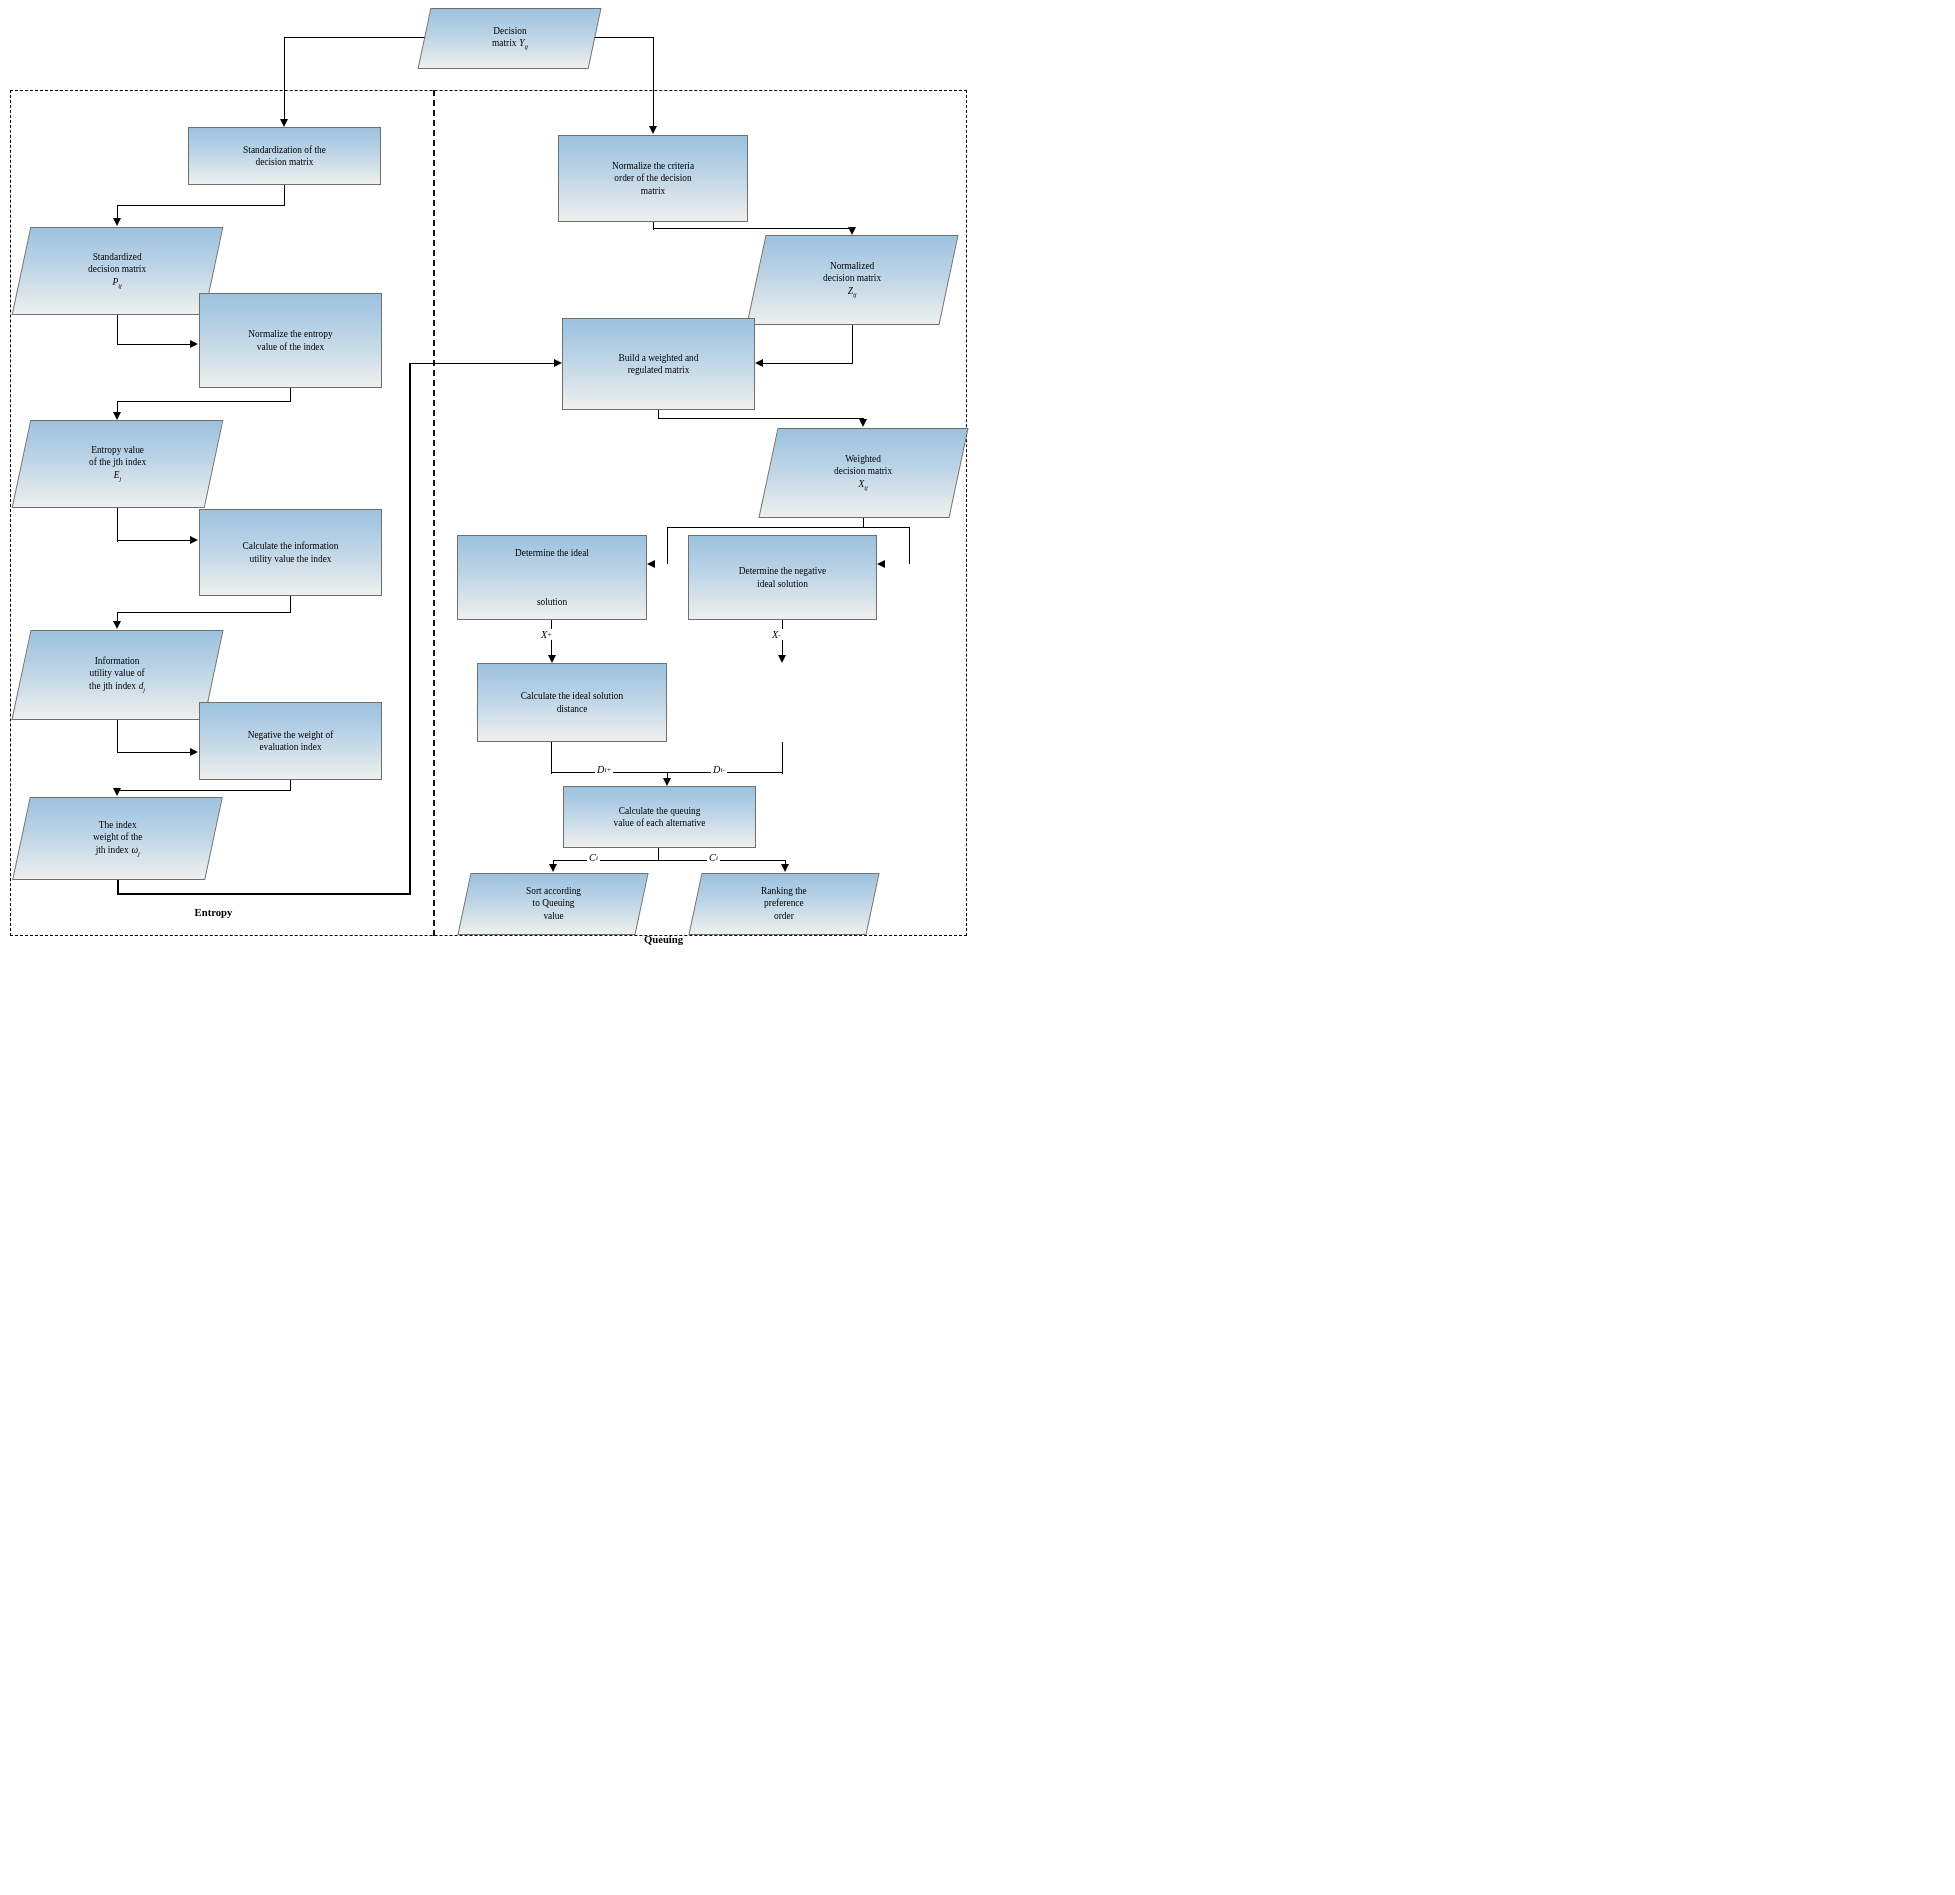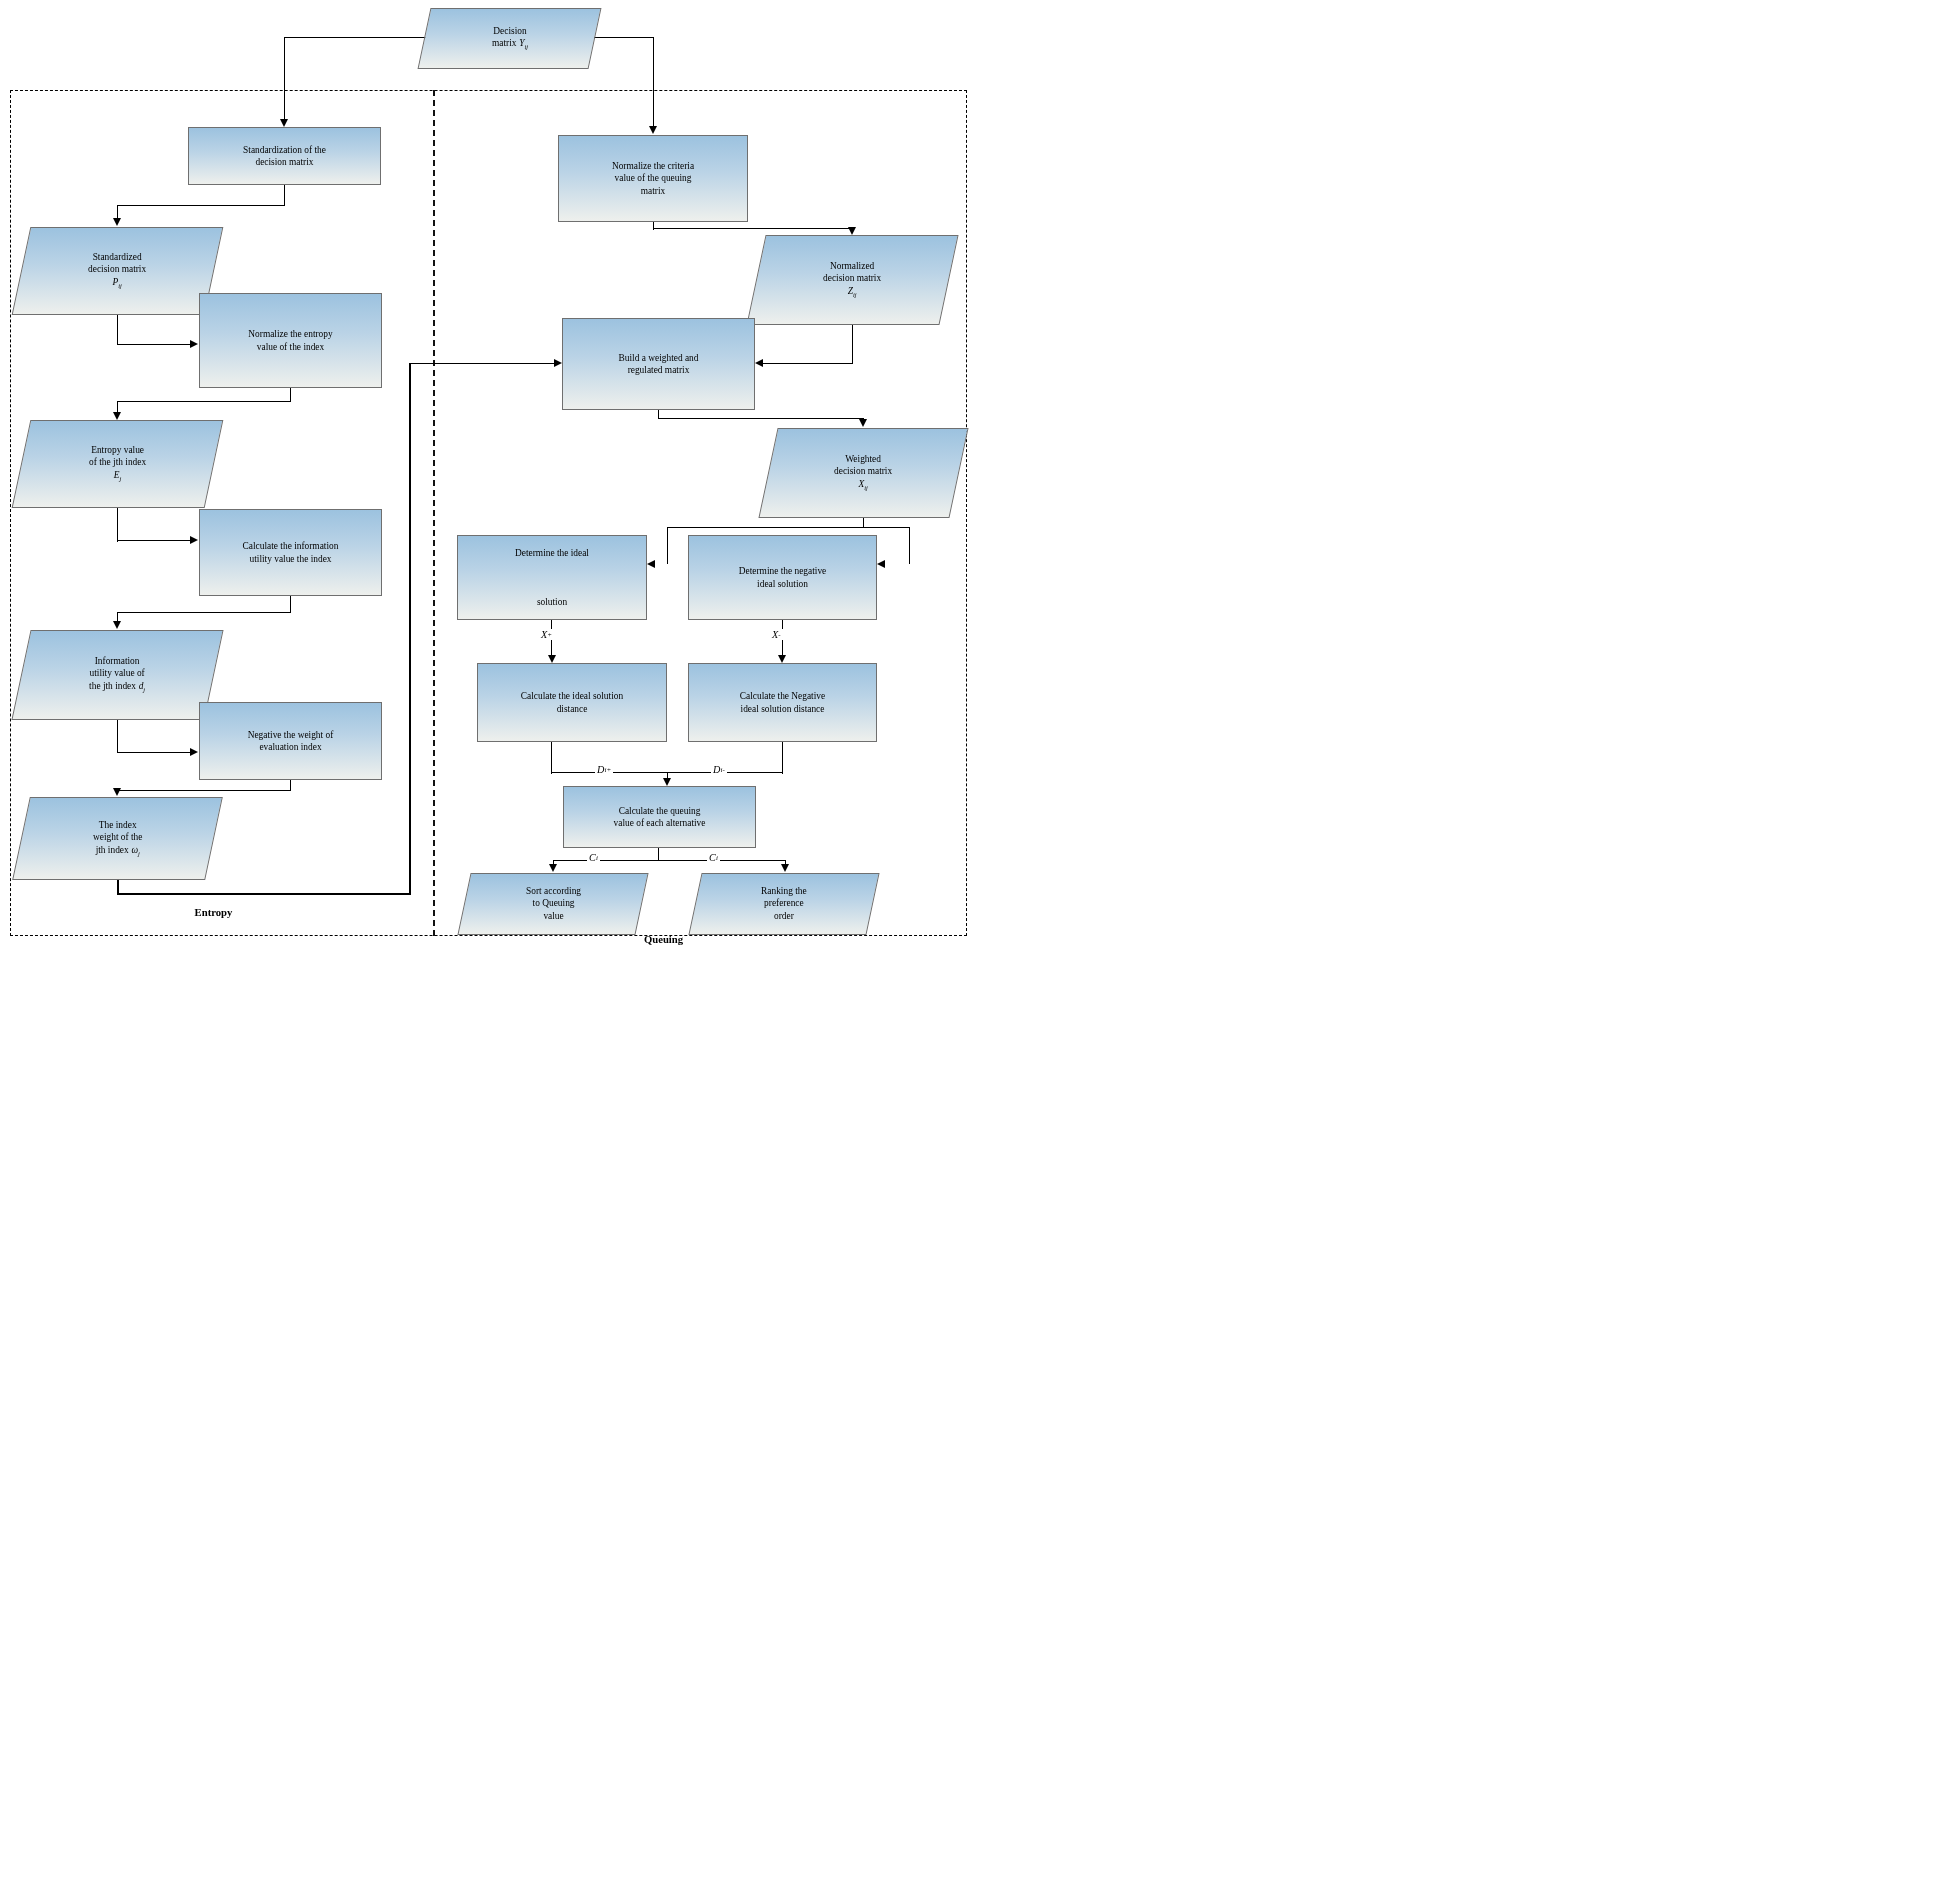--- a/index.html
+++ b/index.html
@@ -141,21 +141,21 @@
   <div class="vl thick" style="left:409px;top:363px;height:532px;"></div>
   <div class="hl" style="left:409px;top:363px;width:145px;"></div>
   <div class="arr a-right" style="left:554px;top:359px;"></div>
 
   <div class="label-plain" style="left:160px;top:904px;width:107px;height:16px;">
     <span>Entropy</span>
   </div>
 
   <div class="node" style="left:558px;top:135px;width:190px;height:87px;">
     <span>Normalize the criteria</span>
-    <span>value of the queuing</span>
+    <span>order of the decision</span>
     <span>matrix</span>
   </div>
 
   <div class="vl" style="left:653px;top:221px;height:8.6px;"></div>
   <div class="hl" style="left:653px;top:228px;width:200px;"></div>
   <div class="arr a-down" style="left:848px;top:227px;"></div>
 
   <div class="node para" style="left:756px;top:235px;width:193px;height:90px;">
     <div class="pin">
       <span>Normalized</span>
@@ -212,24 +212,20 @@
   <div class="elab" style="left:770px;top:629px;">
       <i>X</i>
       <sup>-</sup>
     </div>
   <div class="arr a-down" style="left:778px;top:655px;"></div>
 
   <div class="node" style="left:477px;top:663px;width:190px;height:79px;">
     <span>Calculate the ideal solution</span>
     <span>distance</span>
   </div>
-  <div class="node" style="left:688px;top:663px;width:189px;height:79px;">
-    <span>Calculate the Negative</span>
-    <span>ideal solution distance</span>
-  </div>
 
   <div class="vl" style="left:551px;top:742px;height:32px;"></div>
   <div class="vl" style="left:782px;top:742px;height:32px;"></div>
   <div class="hl" style="left:551px;top:772px;width:232px;"></div>
   <div class="elab" style="left:595px;top:764px;">
       <i>D</i>
       <sub>i</sub>
       <sup>+</sup>
     </div>
   <div class="elab" style="left:711px;top:764px;">

